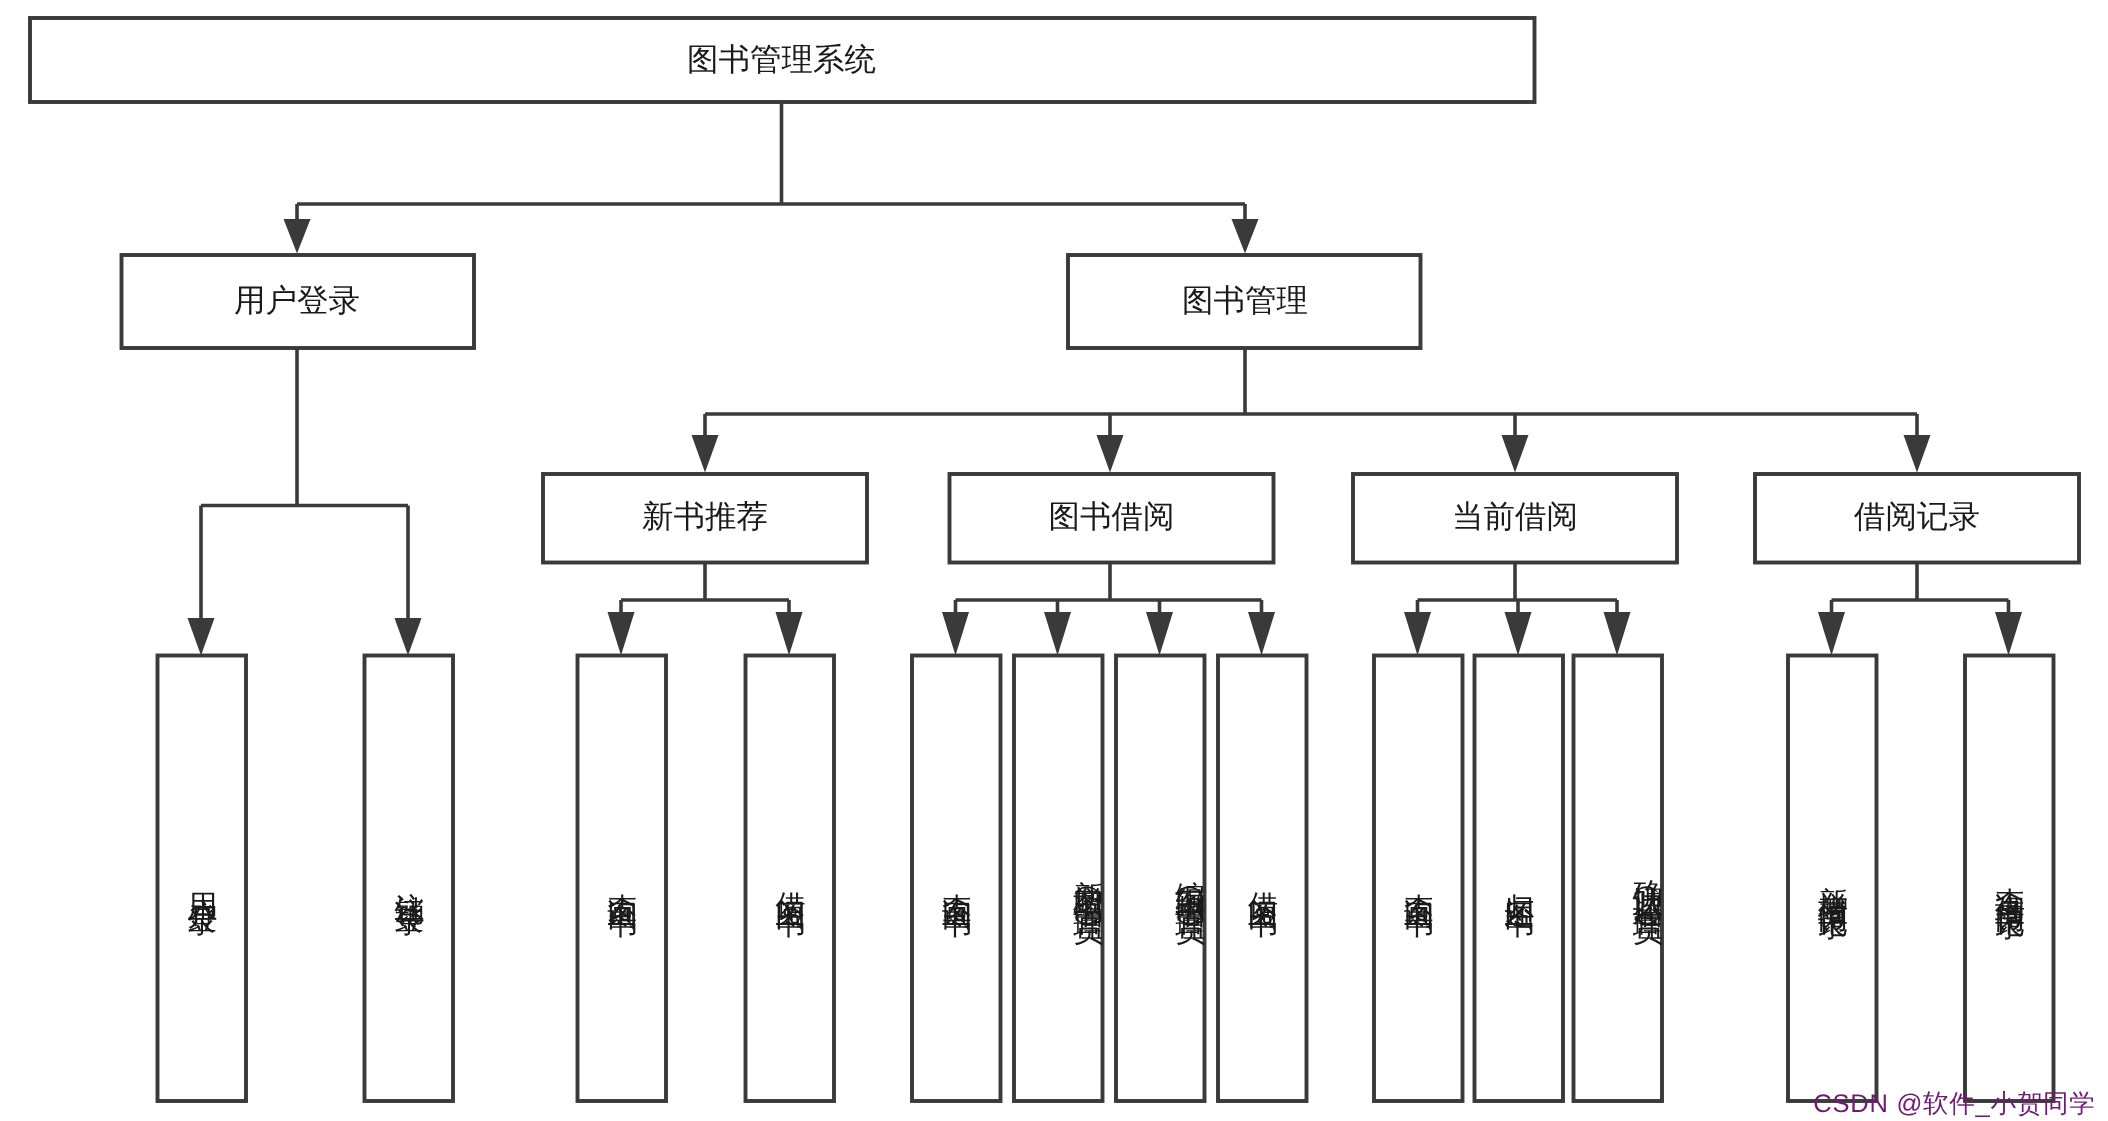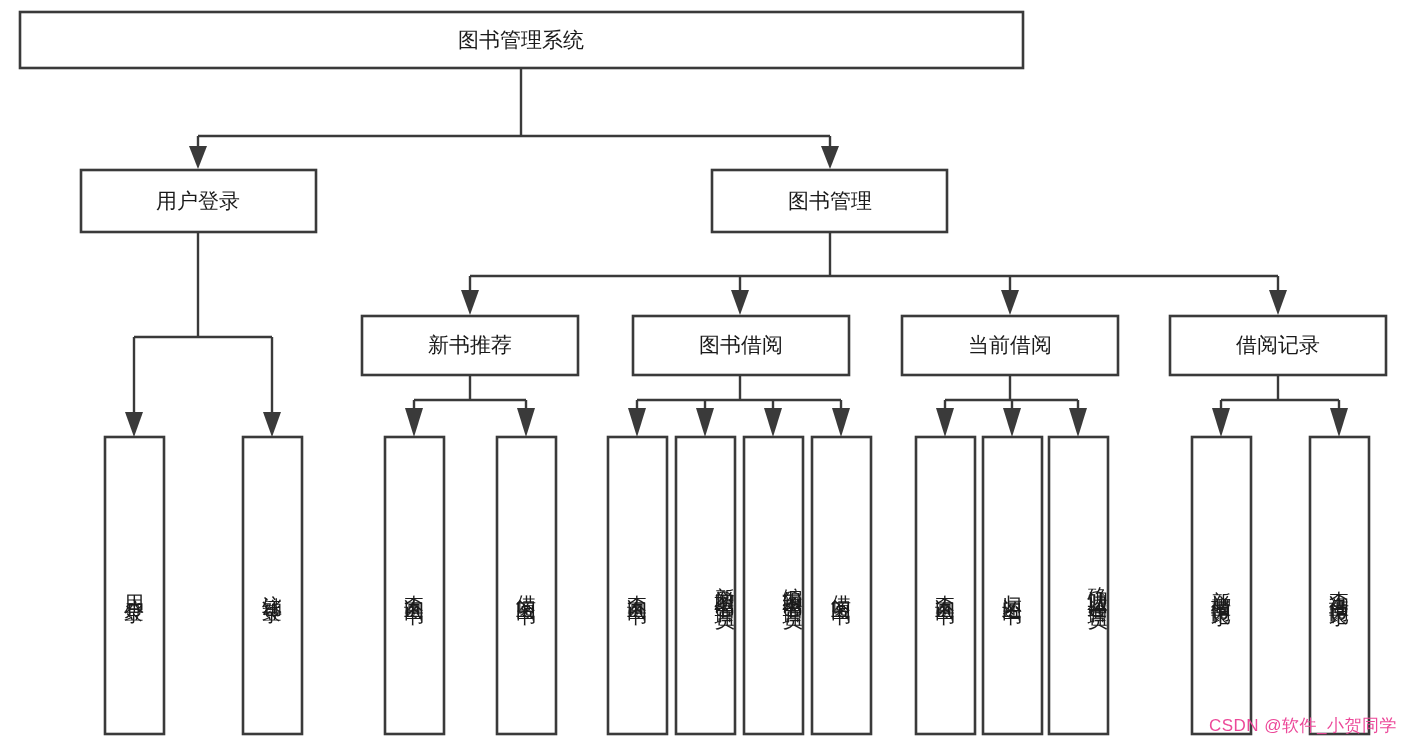--- a/index.html
+++ b/index.html
@@ -61,24 +61,24 @@
     text-align: center;
     display: flex;
     align-items: center;
     justify-content: center;
     pointer-events: none;
     user-select: none;
   }
   .watermark {
     position: absolute;
     right: 8px;
-    bottom: 10px;
+    bottom: 0;
     font-family: "Liberation Sans", "DejaVu Sans", sans-serif;
     font-size: 17px;
-    color: #ec4899;
+    color: #701a75;
     letter-spacing: 0.5px;
     white-space: nowrap;
   }
 </style>
 </head>
 <body>
 
 <div id="diagram-root">
 
   <svg class="flow" viewBox="0 0 1405 747" xmlns="http://www.w3.org/2000/svg">

